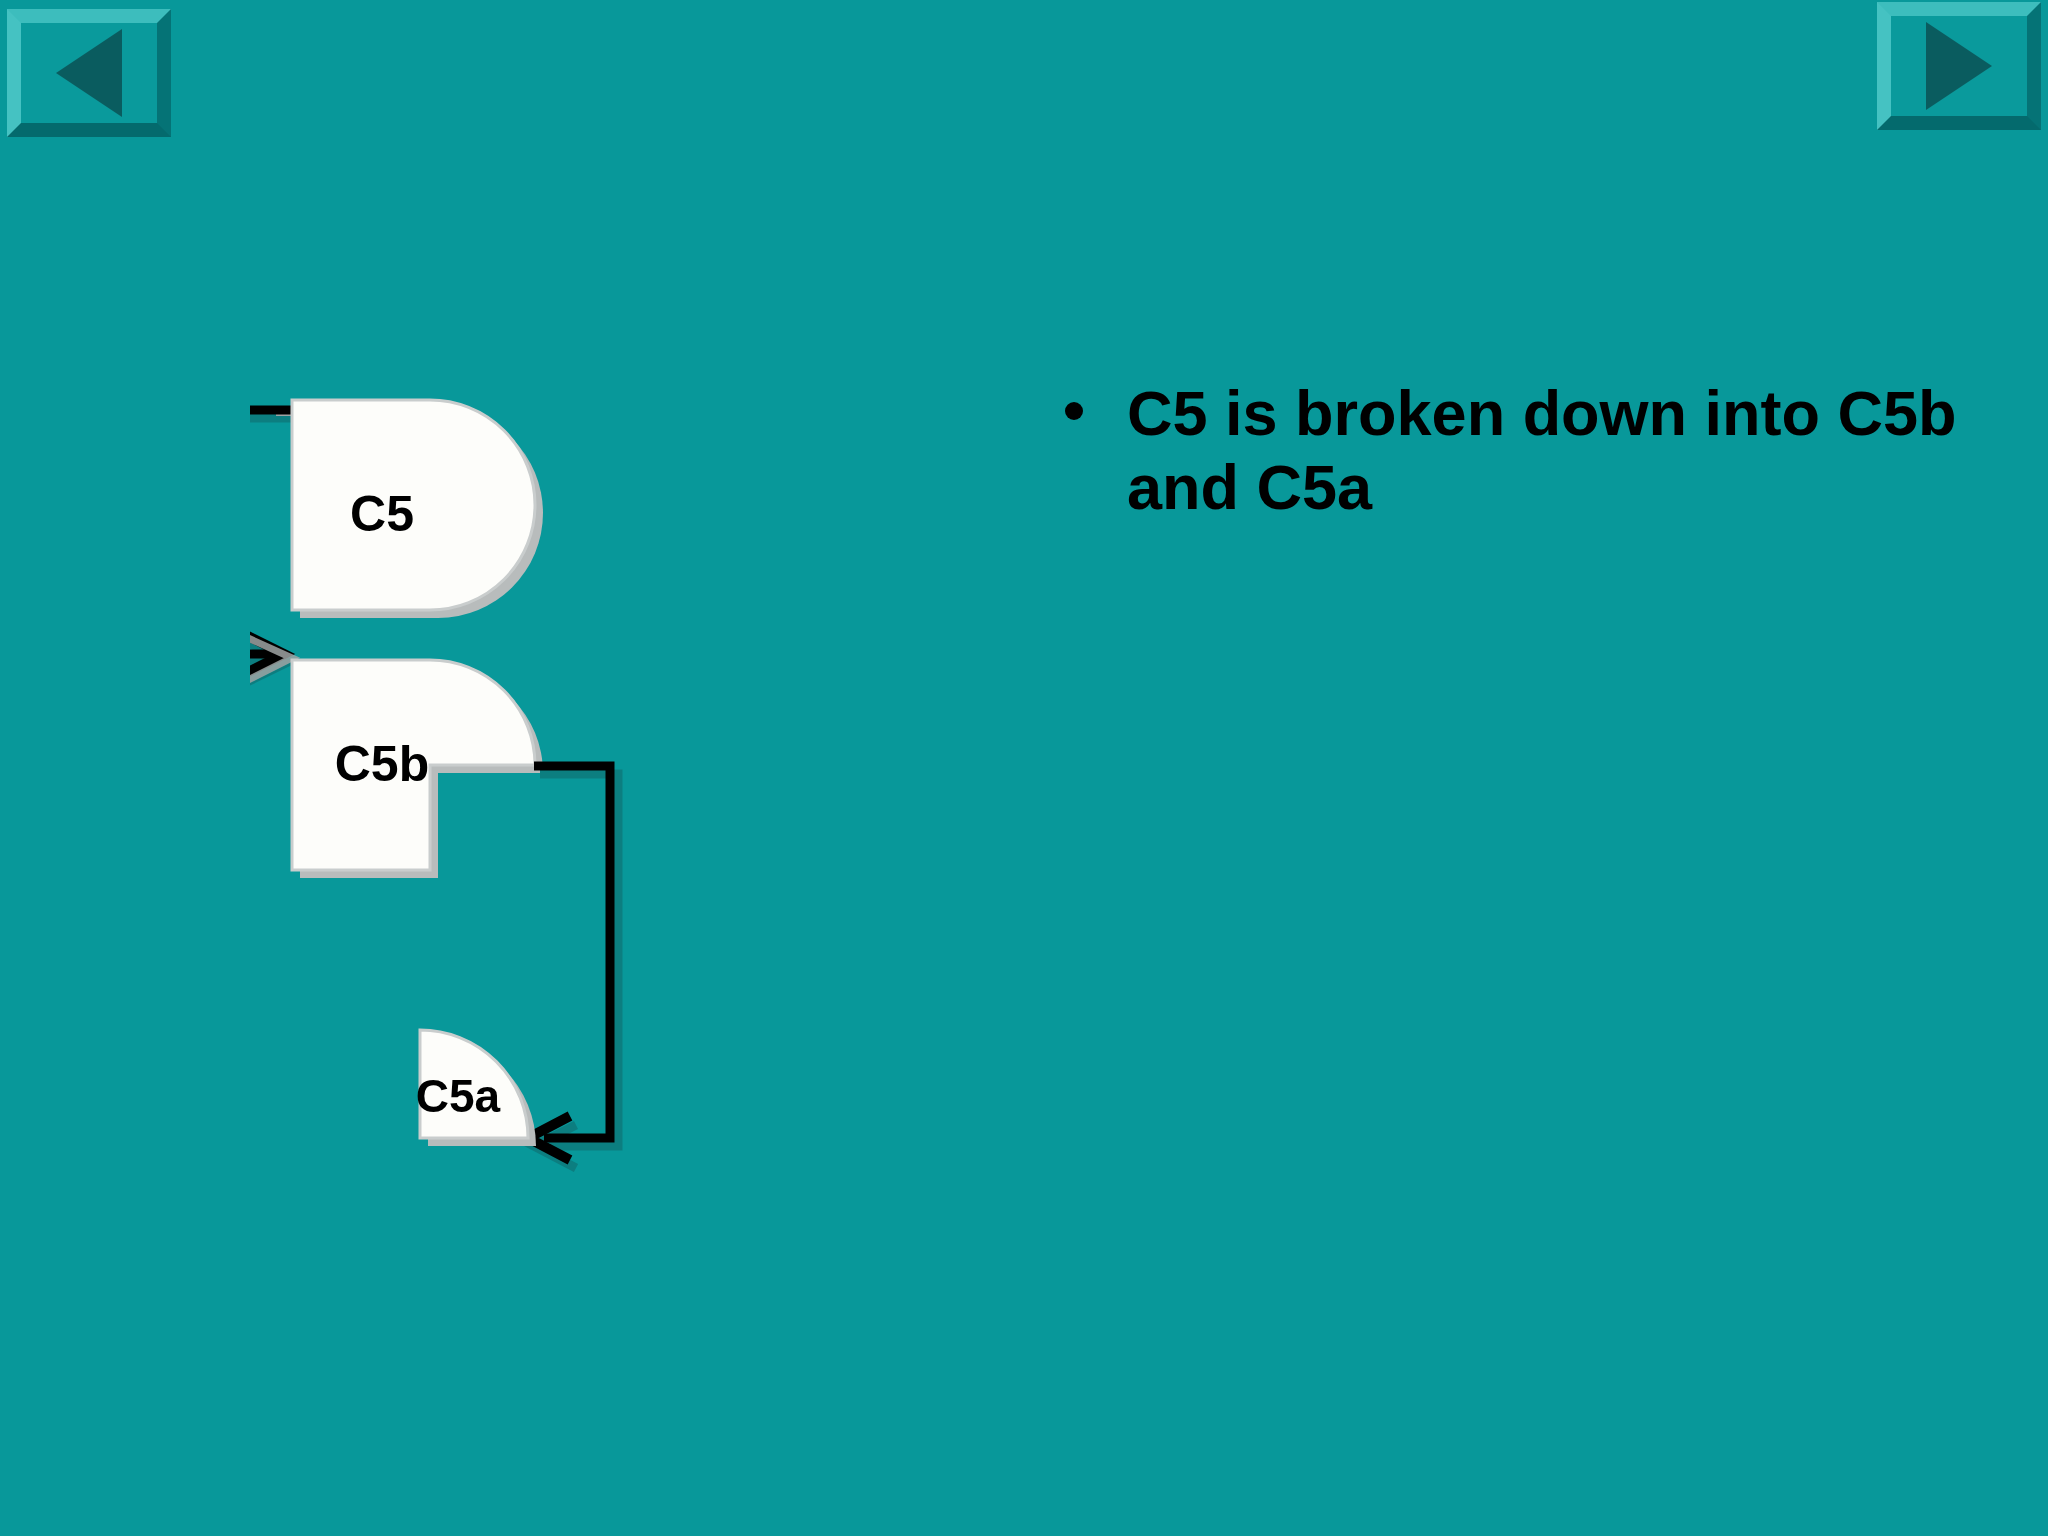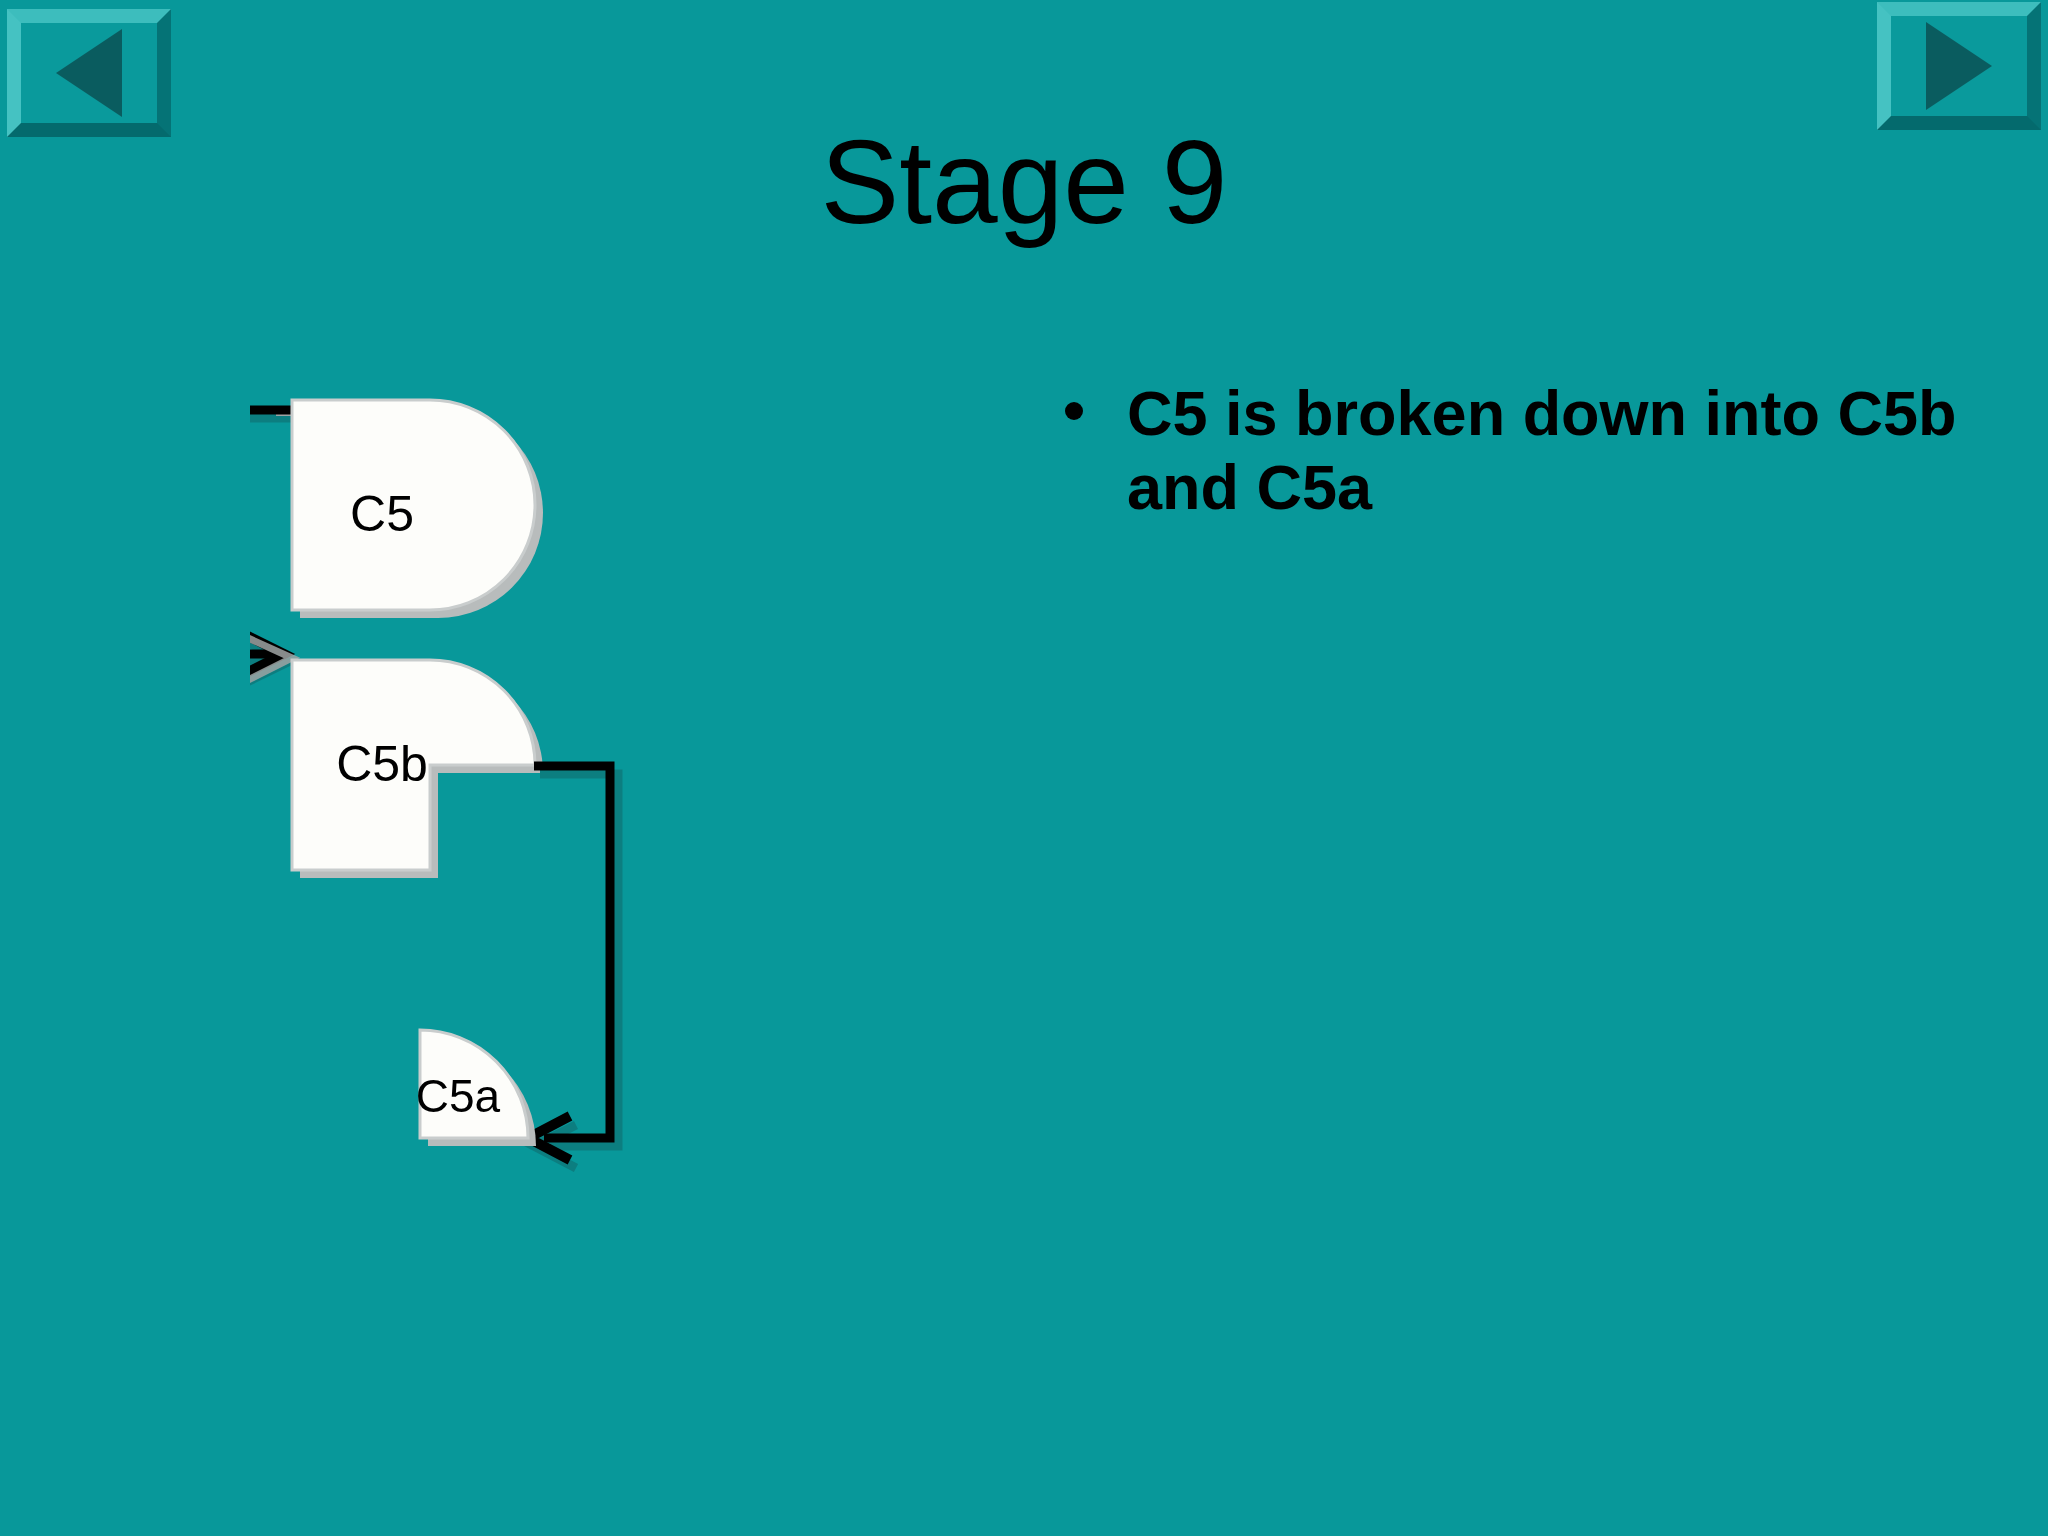--- a/index.html
+++ b/index.html
@@ -89,37 +89,37 @@
     font-weight: 700;
   }
 
   
   #diagram {
     position: absolute;
     left: 250px;
     top: 370px;
     width: 620px;
     height: 880px;
+    font-weight: bold;
   }
   #diagram svg { display: block; }
 </style>
 </head>
 <body>
 
 <div id="slide">
 
   <div id="nav-prev" class="nav-btn">
     <span class="tri tri-left"></span>
   </div>
 
   <div id="nav-next" class="nav-btn">
     <span class="tri tri-right"></span>
   </div>
 
-  <div id="title">Stage 9</div>
 
   <div id="bullets">
     <div class="bullet-row">
       <span class="bullet-dot"></span>
       <span class="bullet-text">C5 is broken down into C5b and C5a</span>
     </div>
   </div>
 
   <div id="diagram">
     <svg width="620" height="880" viewBox="0 0 620 880" xmlns="http://www.w3.org/2000/svg">

